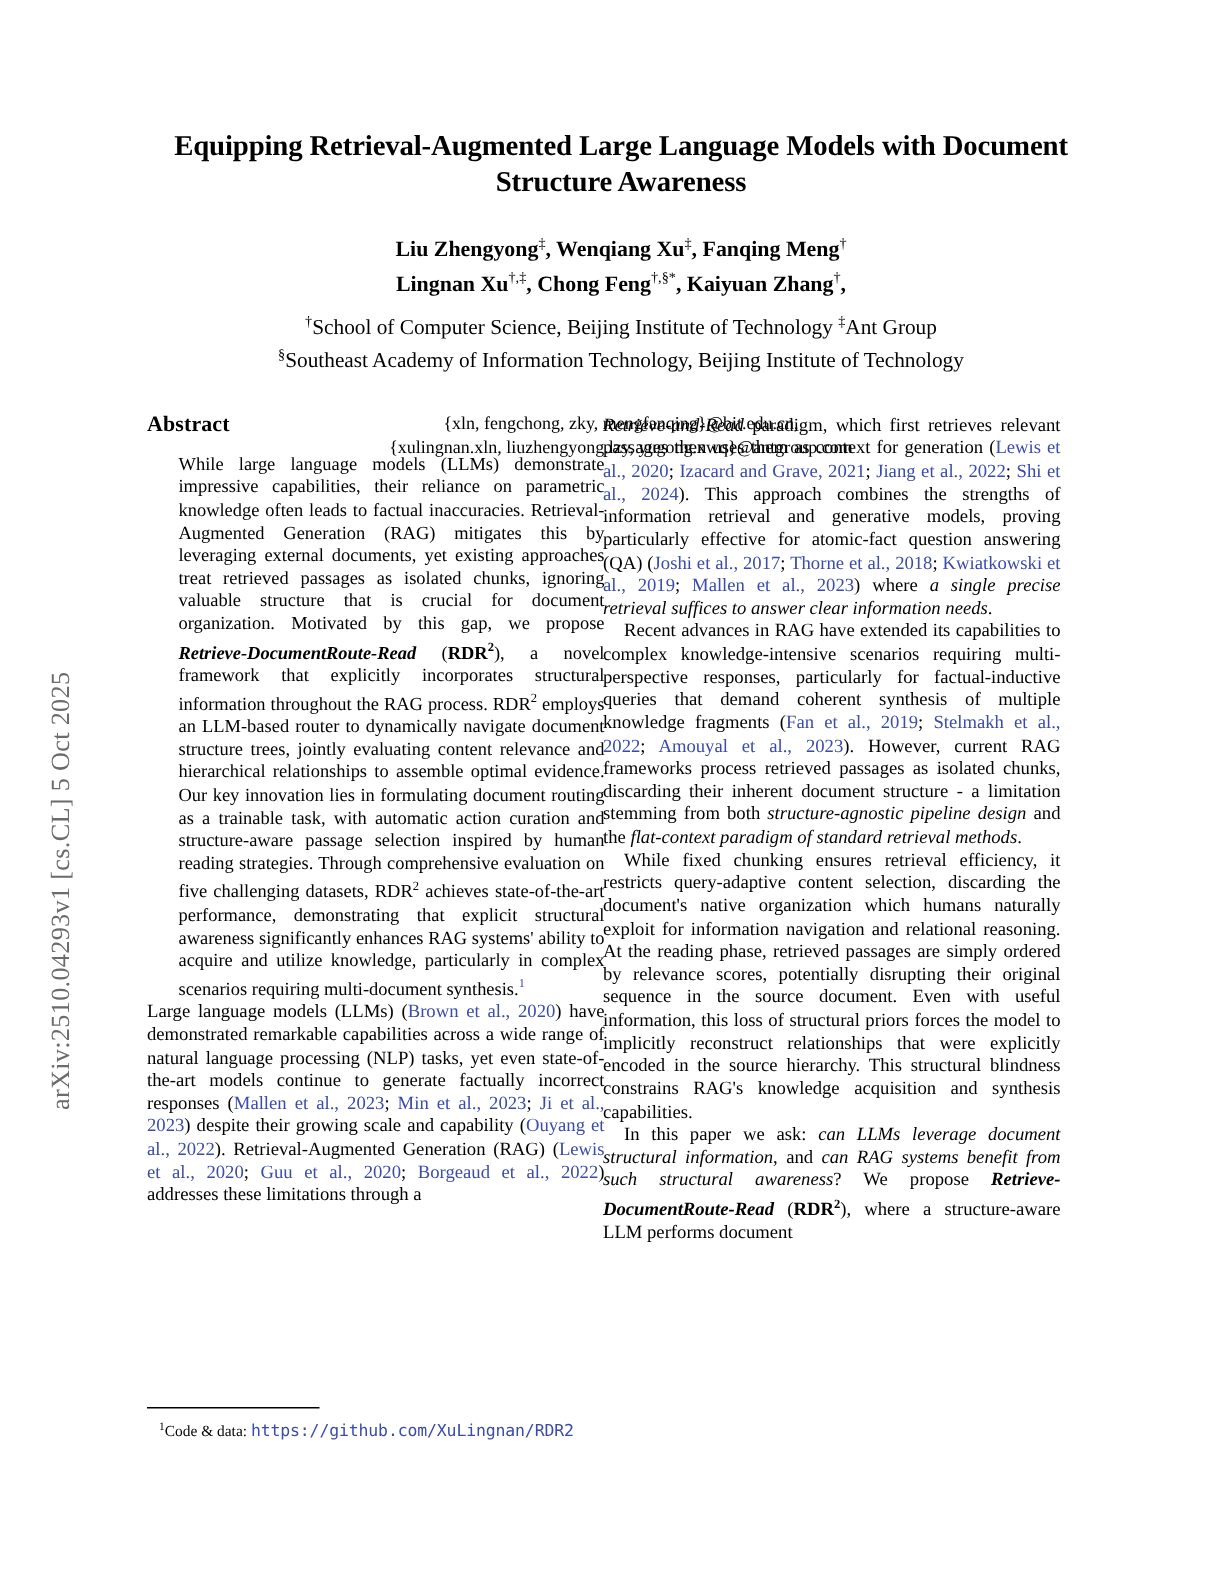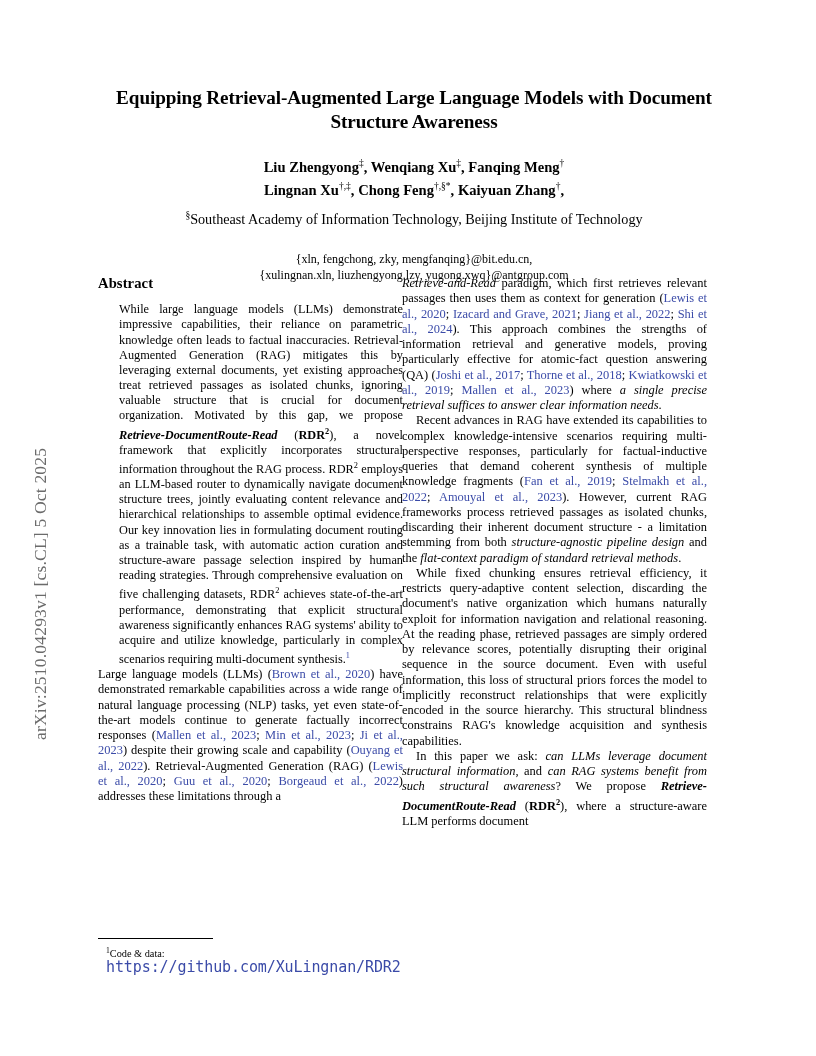--- a/index.html
+++ b/index.html
@@ -130,21 +130,21 @@
   .fn-rule {
     width: 115px;
     height: 1px;
     background: #000;
     margin: 0 0 5px 0;
   }
   .fn-line { margin: 0 0 0 8px; }
   .fn-line sup { font-size: 7.6px; vertical-align: super; }
   .mono {
     font-family: "DejaVu Sans Mono", "Liberation Mono", monospace;
-    font-size: 15px;
+    font-size: 11px;
     color: #3b4ba8;
     letter-spacing: -0.1px;
   }
 </style>
 </head>
 <body>
 
 <div class="page">
 
   <div class="arxiv-stamp">arXiv:2510.04293v1  [cs.CL]  5 Oct 2025</div>
@@ -159,20 +159,23 @@
       <div>
         <span>Liu Zhengyong</span><sup>‡</sup><span>, Wenqiang Xu</span><sup>‡</sup><span>, Fanqing Meng</span><sup>†</sup>
       </div>
       <div>
         <span>Lingnan Xu</span><sup>†,‡</sup><span>, Chong Feng</span><sup>†,§*</sup><span>, Kaiyuan Zhang</span><sup>†</sup><span>,</span>
       </div>
     </div>
 
     <div class="affil">
       <div>
+        <sup>†</sup><span>School of Computer Science, Beijing Institute of Technology </span><sup>‡</sup><span>Ant Group</span>
+      </div>
+      <div>
         <sup>§</sup><span>Southeast Academy of Information Technology, Beijing Institute of Technology</span>
       </div>
     </div>
 
     <div class="emails">
       <div>{xln, fengchong, zky, mengfanqing}@bit.edu.cn,</div>
       <div>{xulingnan.xln, liuzhengyong.lzy, yugong.xwq}@antgroup.com</div>
     </div>
   </div>
 

